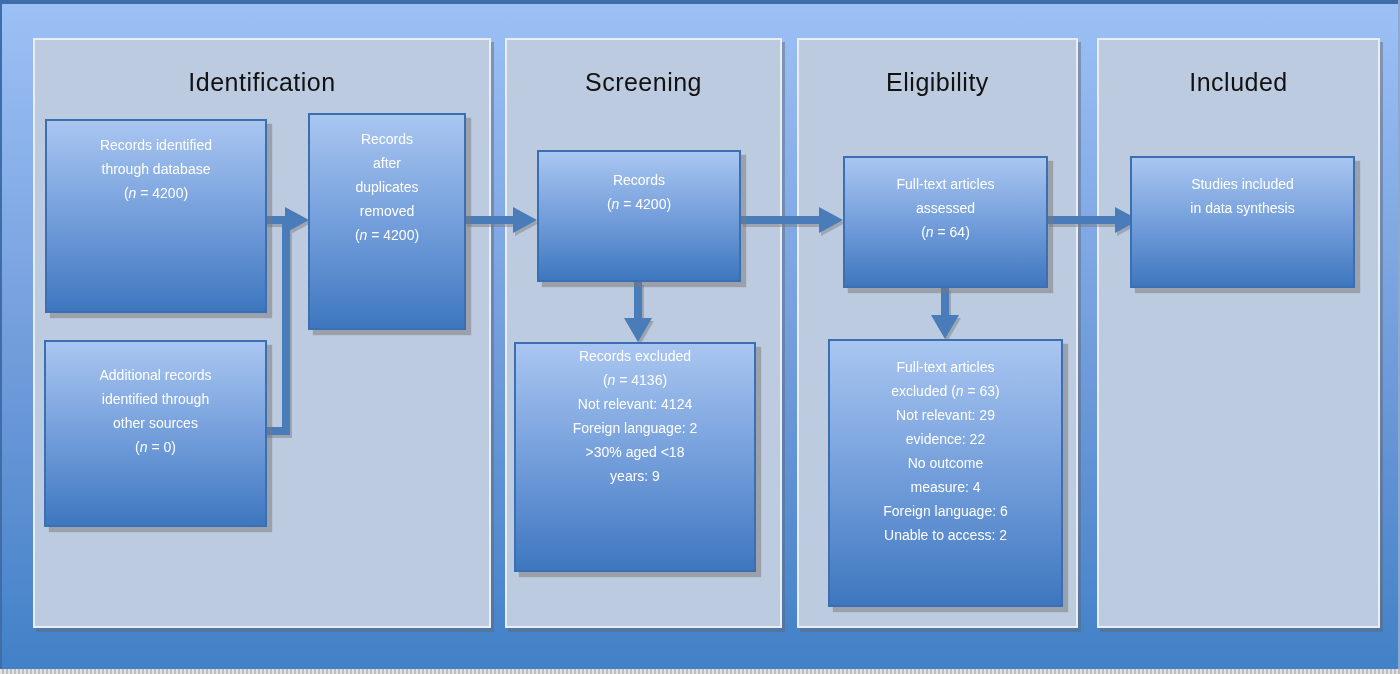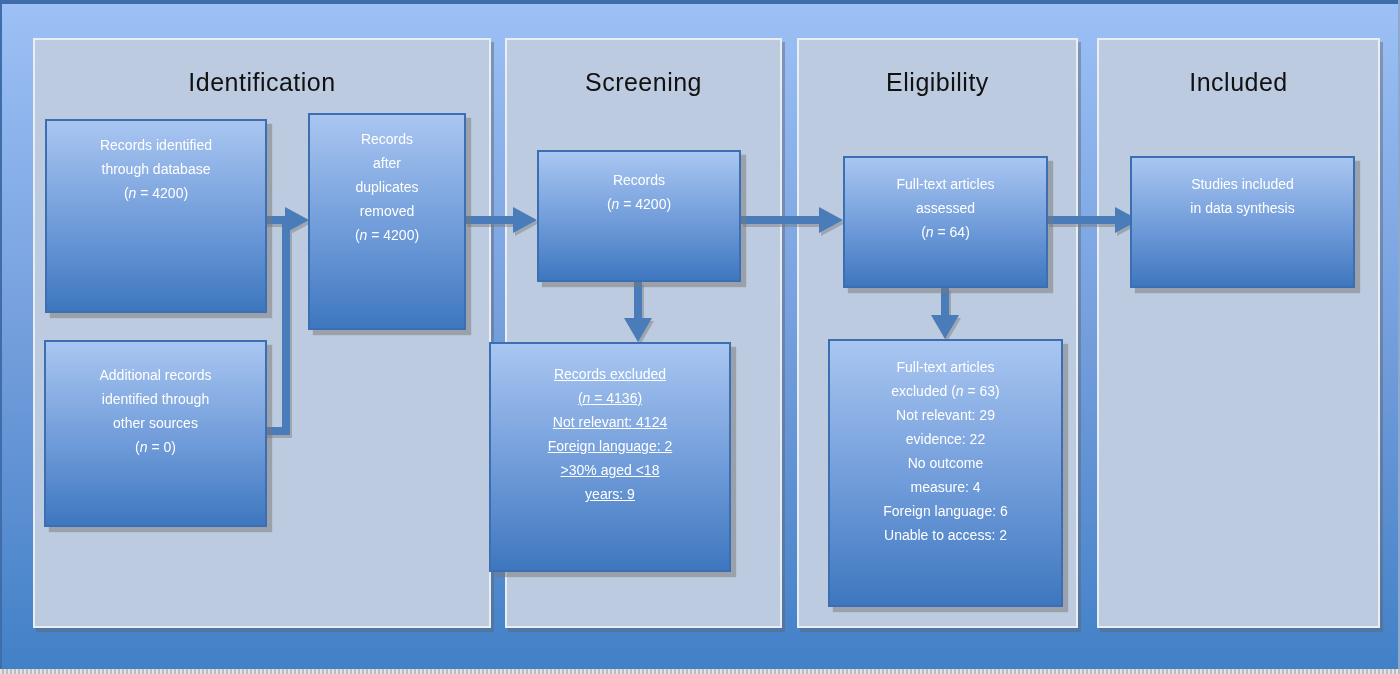--- a/index.html
+++ b/index.html
@@ -35,21 +35,21 @@
     background:linear-gradient(180deg,var(--box-top,#a9c6f1) 0%,#6f9bd9 55%,var(--box-bottom,#3e77bf) 100%);
     border:2px solid var(--box-border,#3b6fb2);
     box-shadow:5px 5px 1px rgba(120,120,120,0.5);
     color:var(--box-text,#ffffff);
     font-size:14px;line-height:24px;text-align:center;
   }
   .box-a{left:45px; top:119px;width:222px;height:194px;padding-top:12px;}
   .box-b{left:44px; top:340px;width:223px;height:187px;padding-top:21px;}
   .box-c{left:308px;top:113px;width:158px;height:217px;padding-top:12px;}
   .box-d{left:537px;top:150px;width:204px;height:132px;padding-top:16px;}
-  .box-e{left:489px;top:342px;width:242px;height:230px;padding-top:18px;text-decoration:underline;}
+  .box-e{left:514px;top:342px;width:242px;height:230px;padding-top:0;}
   .box-f{left:843px;top:156px;width:205px;height:132px;padding-top:14px;}
   .box-g{left:828px;top:339px;width:235px;height:268px;padding-top:14px;}
   .box-h{left:1082px;top:156px;width:225px;height:132px;padding-top:14px;margin-left:48px;}
   .box-line i{font-style:italic;}
 
   .connector{position:absolute;left:0;top:0;width:0;height:0;z-index:2;
     filter:drop-shadow(2px 3px 0 rgba(120,120,120,0.45));}
   .seg{position:absolute;background:var(--arrow,#4a7cba);}
   .head-right{position:absolute;width:0;height:0;
     border-top:13px solid transparent;border-bottom:13px solid transparent;

